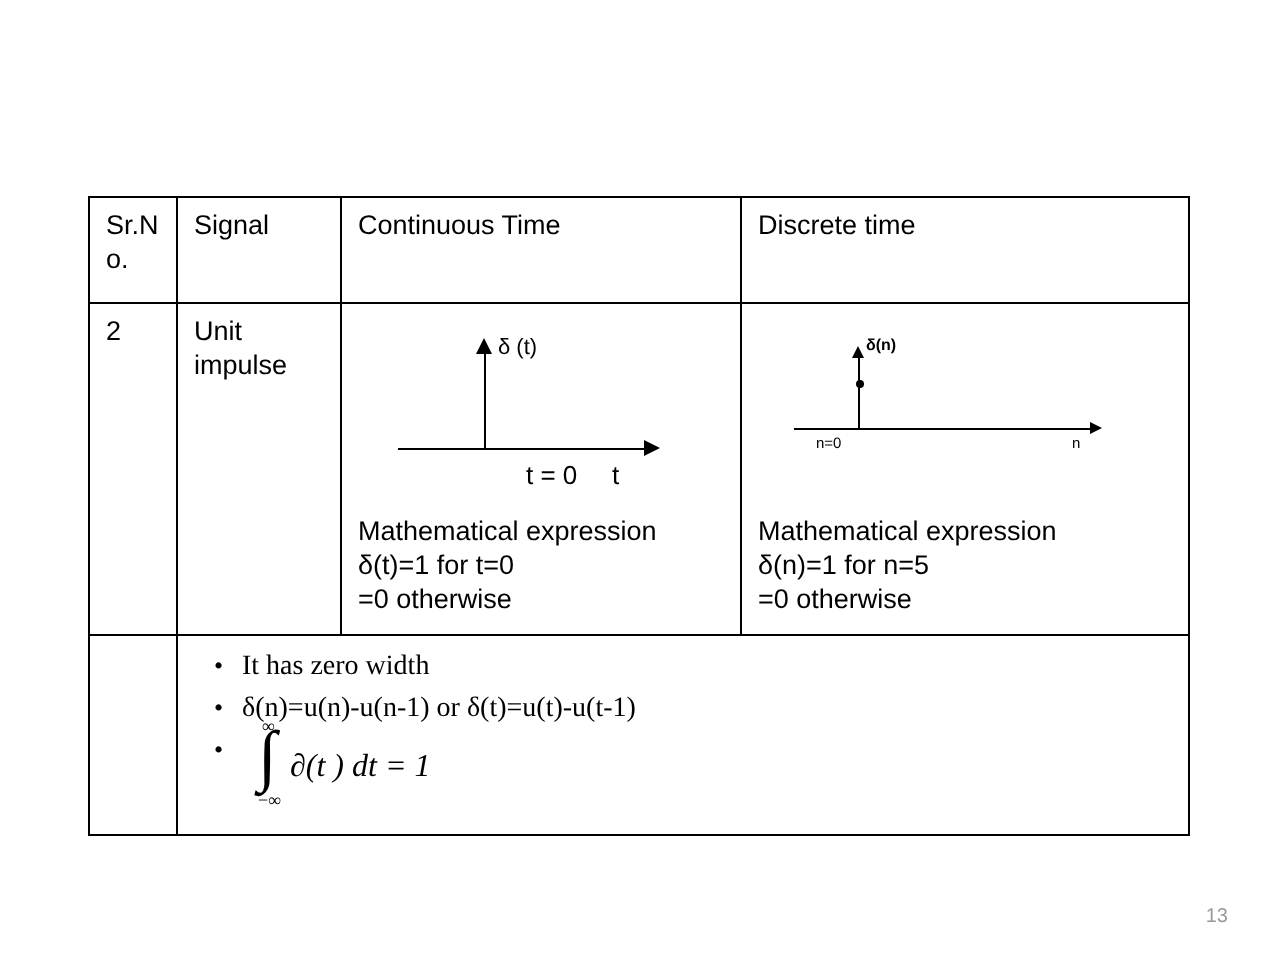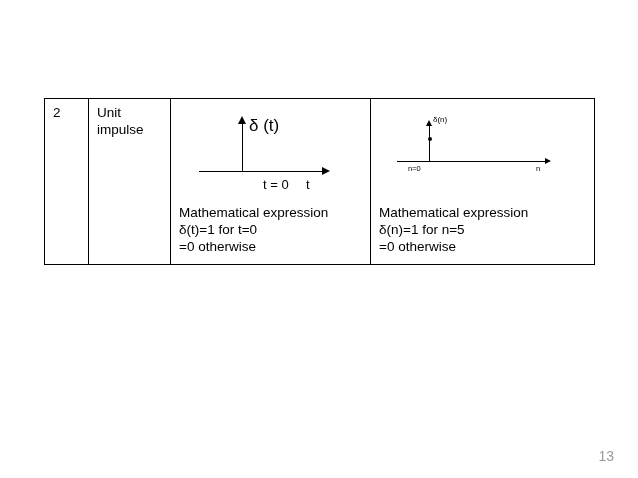--- a/index.html
+++ b/index.html
@@ -83,21 +83,21 @@
     top: 7px;
     width: 0; height: 0;
     border-left: 4.5px solid transparent;
     border-right: 4.5px solid transparent;
     border-bottom: 8px solid #000;
   }
   .ct-label-delta {
     position: absolute;
     left: 70px;
     top: 6px;
-    font-size: 17px;
+    font-size: 11px;
     font-family: "Liberation Sans", sans-serif;
   }
   .ct-label-t0 {
     position: absolute;
     left: 36px;
     top: 68px;
     font-size: 13px;
     margin-left: 48px;
   }
   .ct-label-t {
@@ -155,20 +155,21 @@
     width: 4px;
     height: 4px;
     background: #000;
     border-radius: 50%;
   }
   .dt-label-delta {
     position: absolute;
     left: 54px;
     top: 6px;
     font-size: 8px;
+    font-weight: bold;
   }
   .dt-label-n0 {
     position: absolute;
     left: 29px;
     top: 55px;
     font-size: 7.5px;
   }
   .dt-label-n {
     position: absolute;
     left: 157px;
@@ -234,38 +235,45 @@
     left: 16px;
     top: 6px;
     font-size: 16px;
     font-style: italic;
     font-family: "Liberation Serif", serif;
   }
   .page-number {
     position: absolute;
     right: 24px;
     bottom: 14px;
-    font-size: 14px;
+    font-size: 10px;
     color: #9a9a9a;
     font-family: "Liberation Sans", sans-serif;
   }
 </style>
 </head>
 <body>
 
 <div class="slide">
 
   <table class="main">
     <colgroup>
       <col class="col-sr">
       <col class="col-sig">
       <col class="col-ct">
       <col class="col-dt">
     </colgroup>
     <tbody>
+      <tr class="row-head">
+        <td class="cell-text">Sr.N
+o.</td>
+        <td class="cell-text">Signal</td>
+        <td class="cell-text">Continuous Time</td>
+        <td class="cell-text">Discrete time</td>
+      </tr>
 
       <tr>
         <td class="cell-text">2</td>
         <td class="cell-text">Unit
 impulse</td>
 
         <td>
           <div class="ct-diagram">
             <div class="ct-axis-x"></div>
             <div class="ct-arrow-x"></div>
@@ -290,17 +298,34 @@
             <div class="dt-label-delta">δ(n)</div>
             <div class="dt-label-n0">n=0</div>
             <div class="dt-label-n">n</div>
           </div>
           <div class="cell-text">Mathematical expression</div>
           <div class="cell-text">δ(n)=1    for n=5</div>
           <div class="cell-text">    =0    otherwise</div>
         </td>
       </tr>
 
+      <tr>
+        <td></td>
+        <td class="bullets" colspan="3">
+          <ul class="bullet-list">
+            <li>It has zero width</li>
+            <li>δ(n)=u(n)-u(n-1) or δ(t)=u(t)-u(t-1)</li>
+            <li class="integral-item">
+              <div class="integral-expr">
+                <span class="int-sign">∫</span>
+                <span class="int-upper">∞</span>
+                <span class="int-lower">−∞</span>
+                <span class="int-body">∂(t ) dt = 1</span>
+              </div>
+            </li>
+          </ul>
+        </td>
+      </tr>
     </tbody>
   </table>
 
   <div class="page-number">13</div>
 </div>
 
 </body></html>

